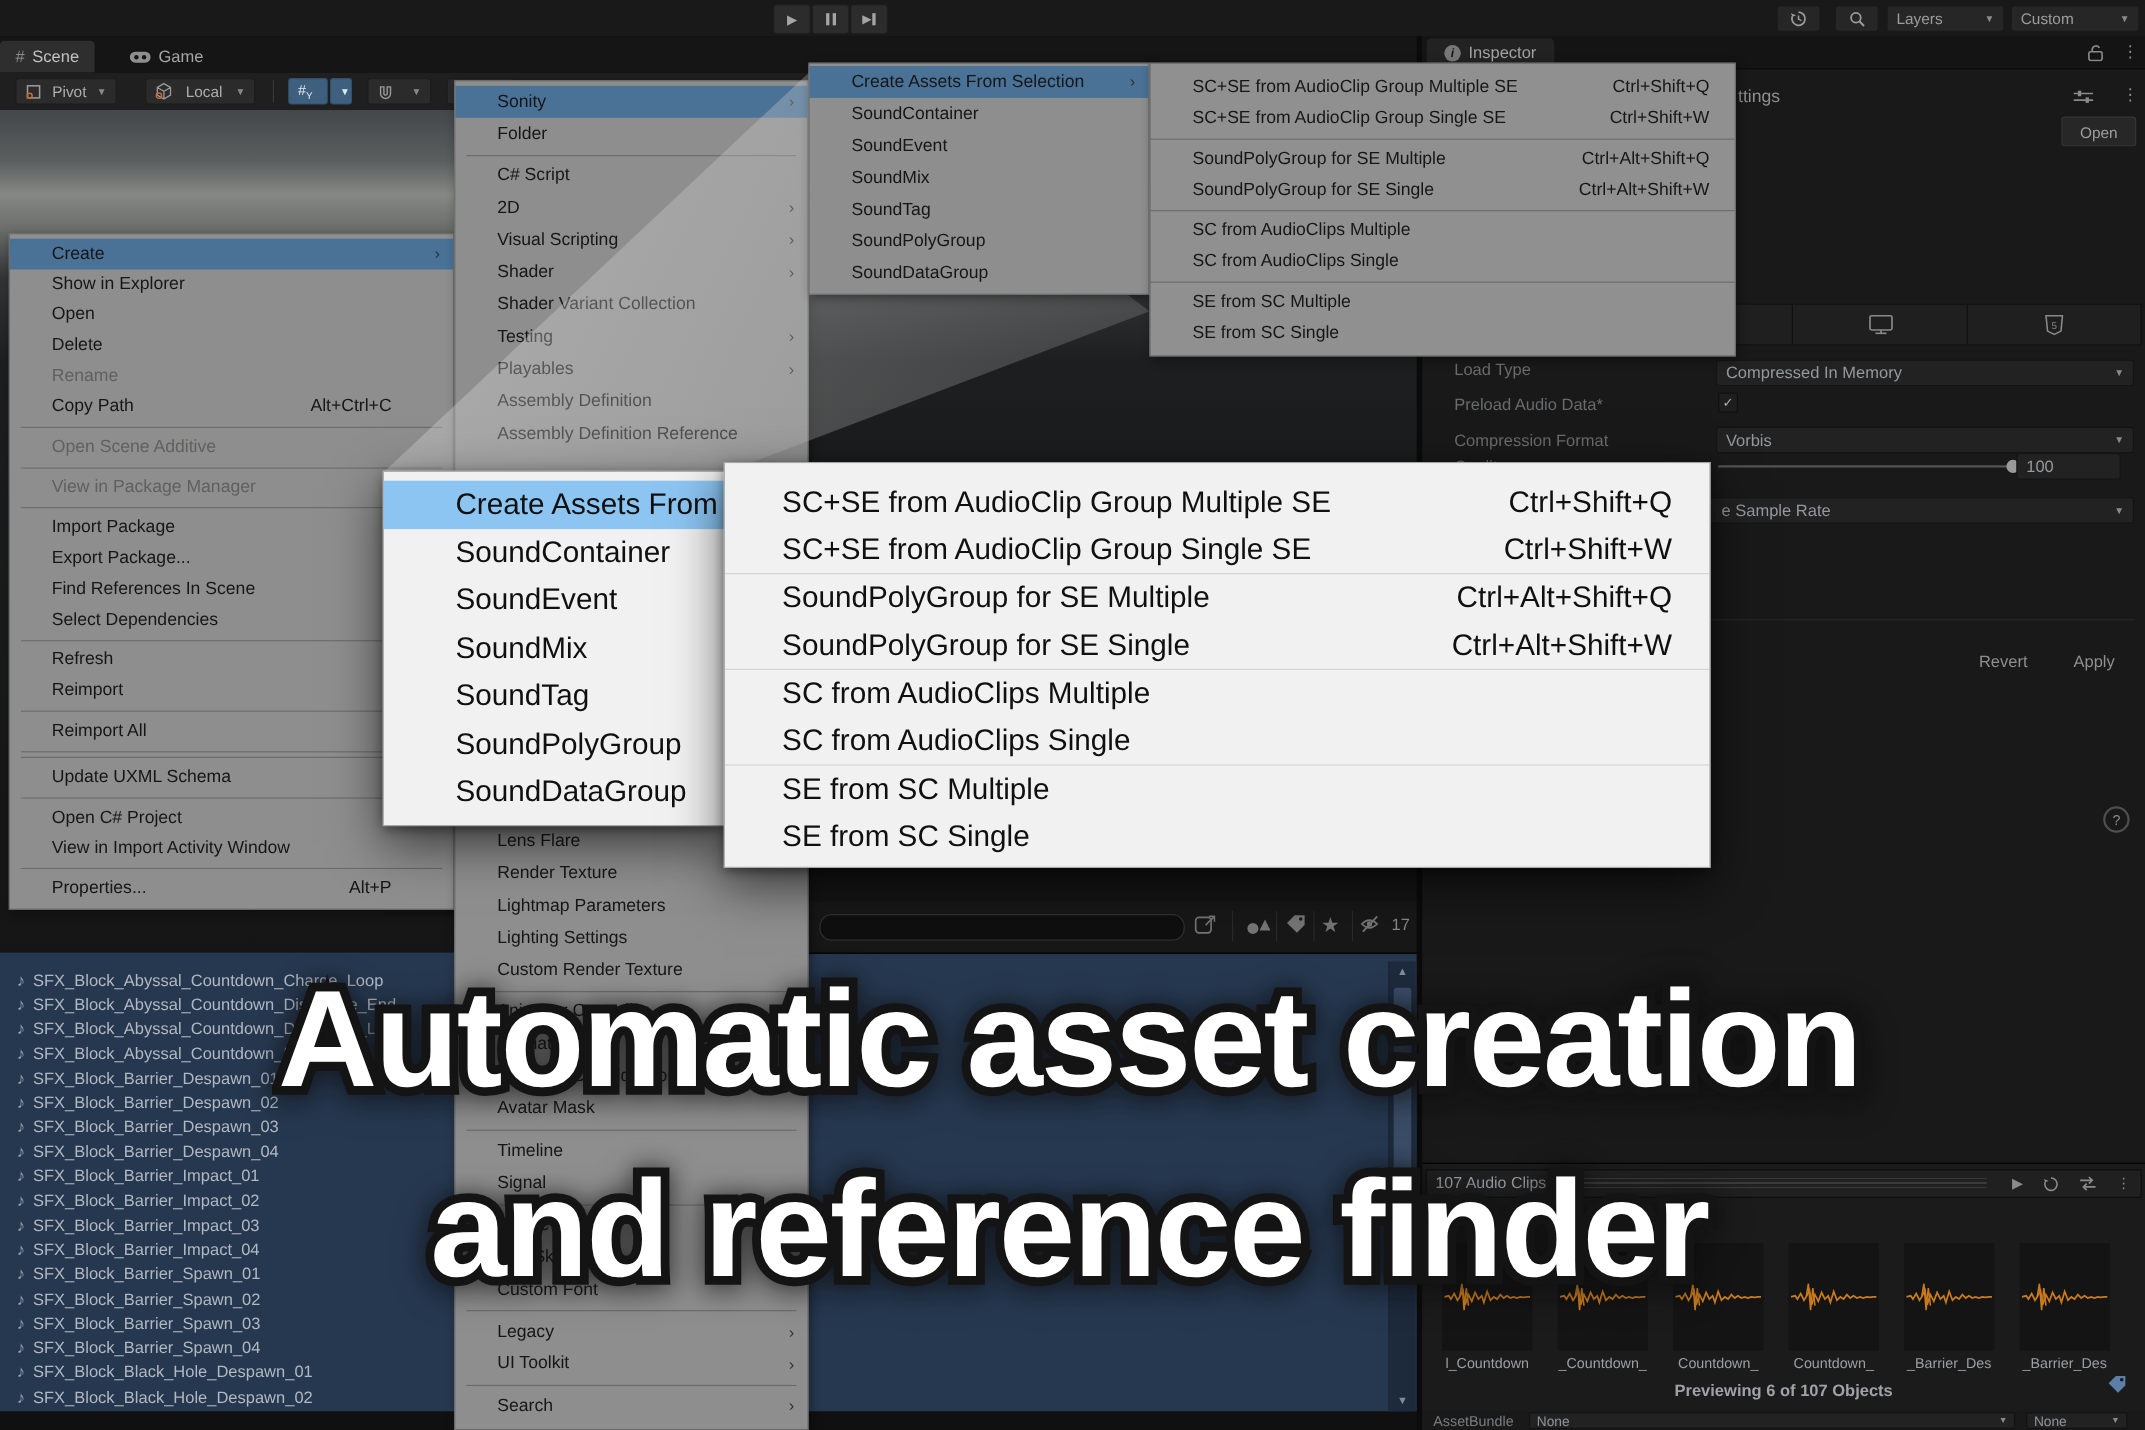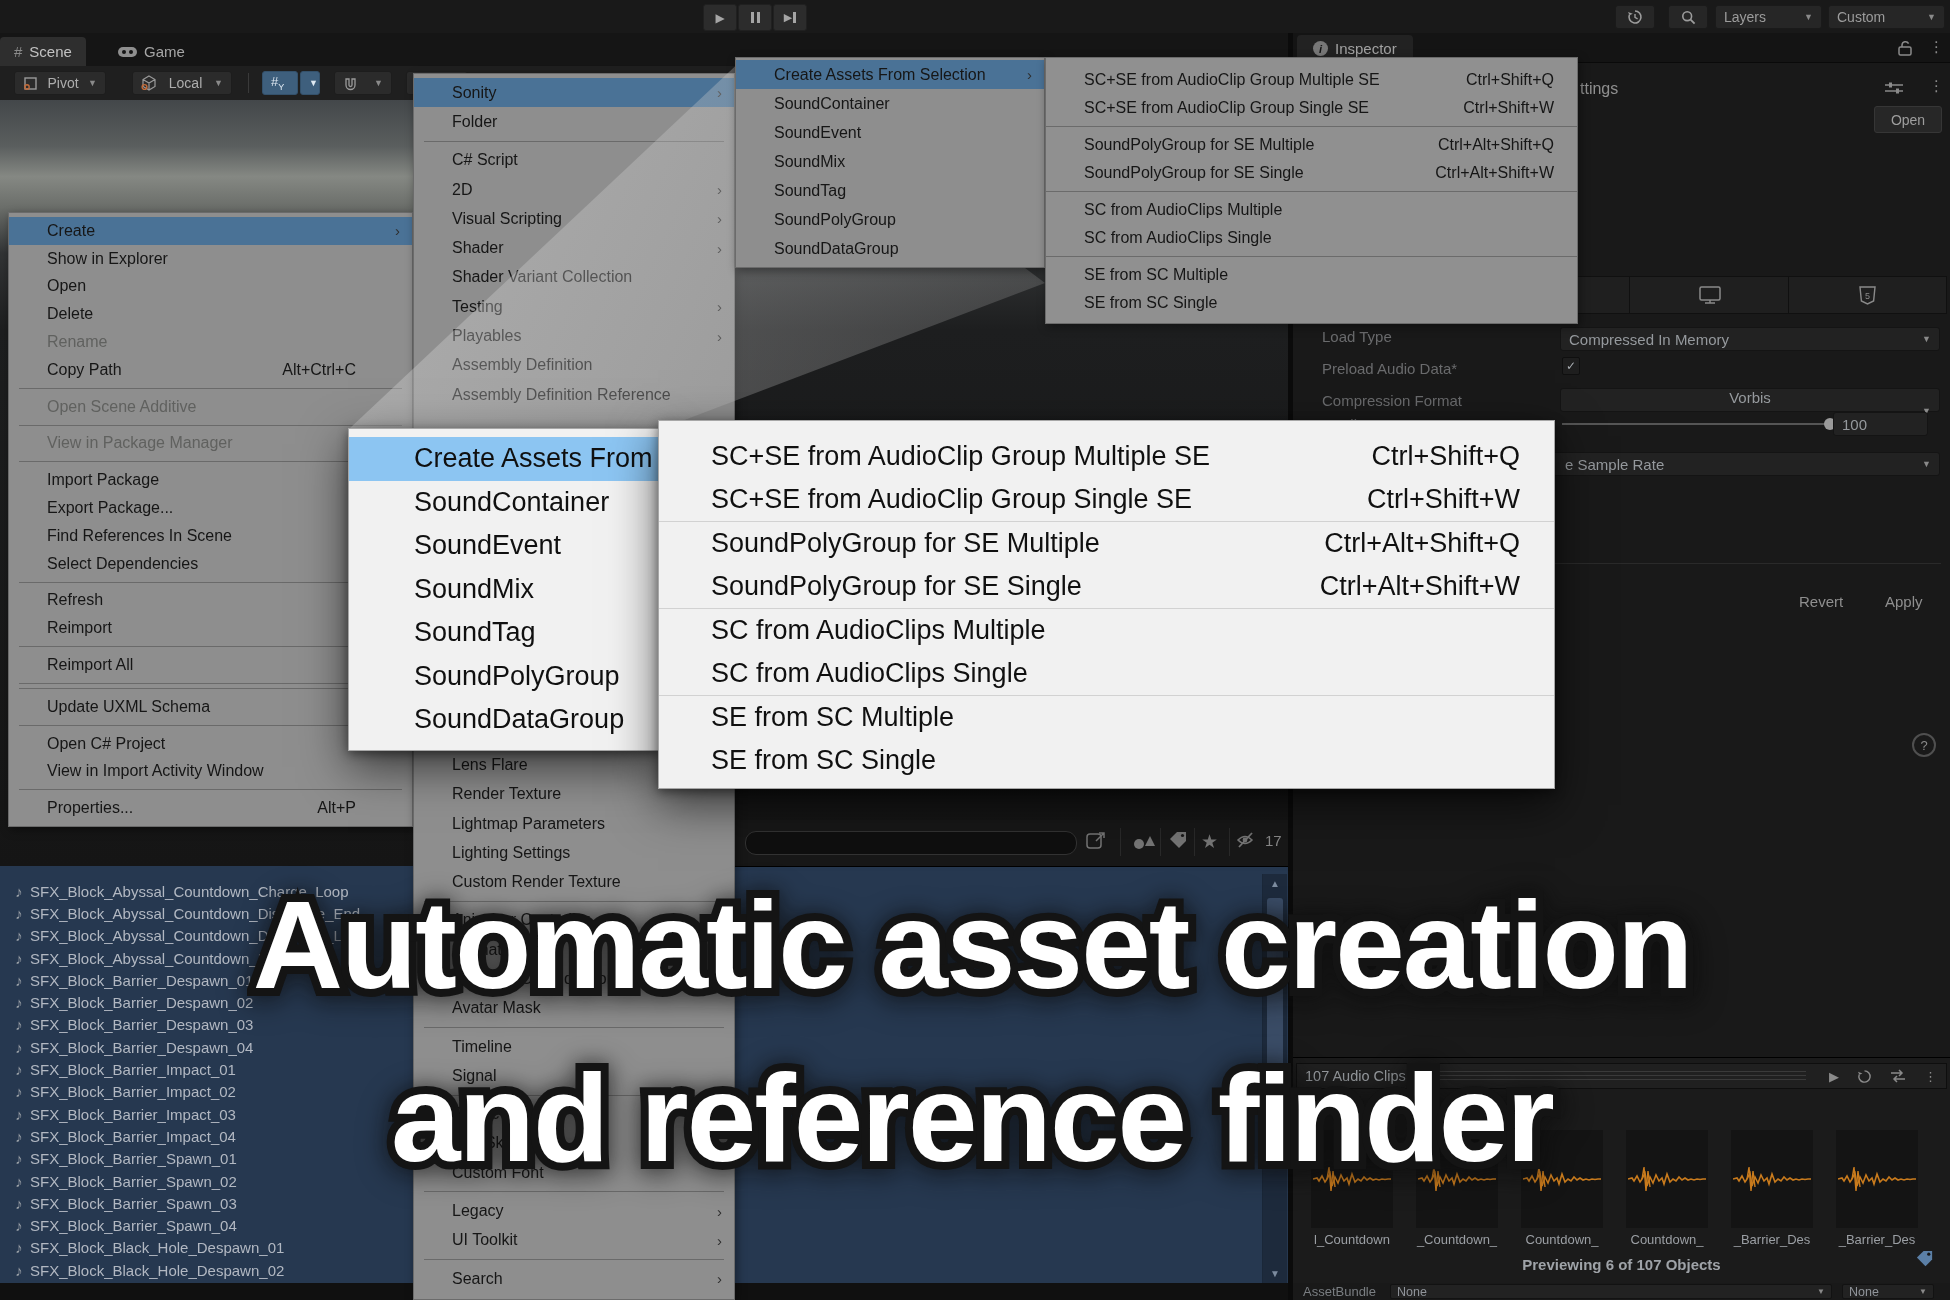--- a/index.html
+++ b/index.html
@@ -401,21 +401,21 @@
       <span>Compressed In Memory</span>
       <span class="caret">▼</span>
       </div>
 
     <span class="ilabel" style="left:29px;top:327px;">Preload Audio Data*</span>
     <div class="checkbox" style="left:269px;top:324px;">
       <span>✓</span>
       </div>
 
     <span class="ilabel" style="left:29px;top:359px;">Compression Format</span>
-    <div class="ifield" style="left:267px;top:355px;width:380px;flex-direction:column;">
+    <div class="ifield" style="left:267px;top:355px;width:380px;">
       <span>Vorbis</span>
       <span class="caret">▼</span>
       </div>
 
     <span class="ilabel" style="left:29px;top:383px;">Quality</span>
     <div id="quality-slider">
         <div class="knob"></div>
       </div>
     <div class="ifield" id="qualitybox">
       <span>100</span>

